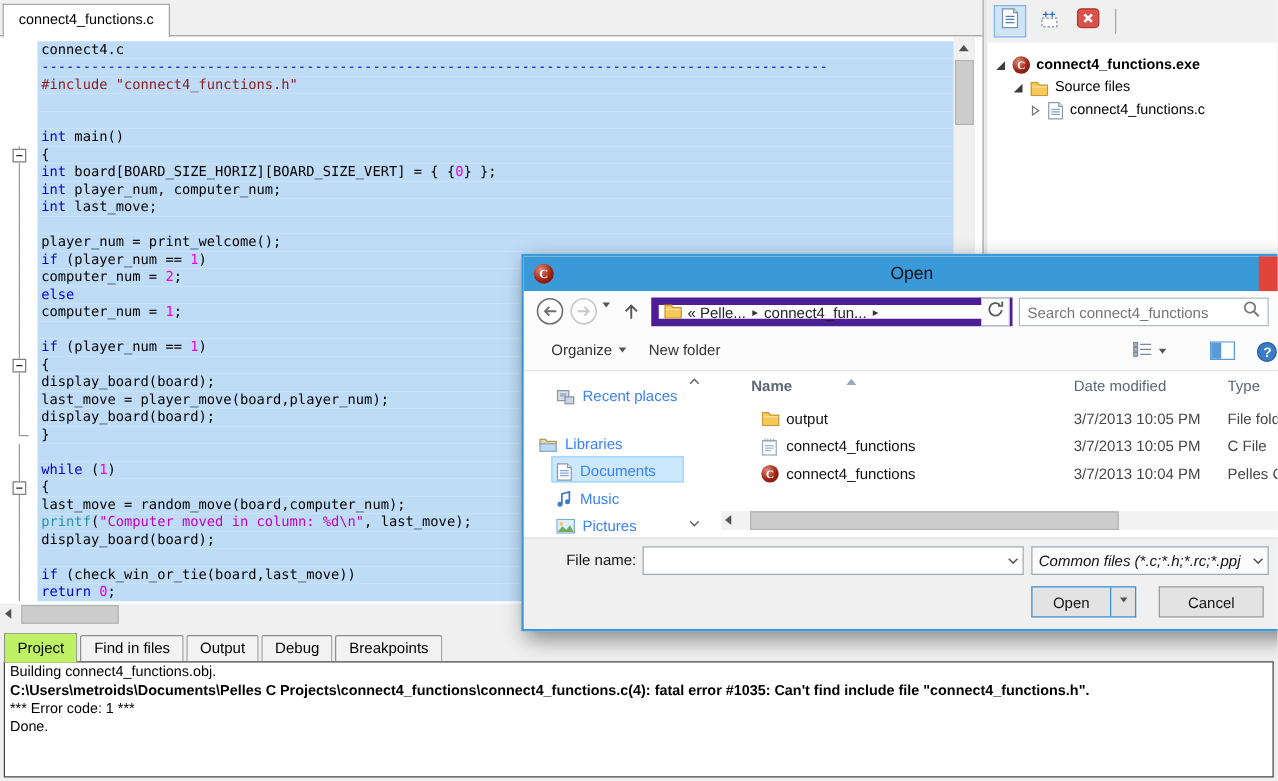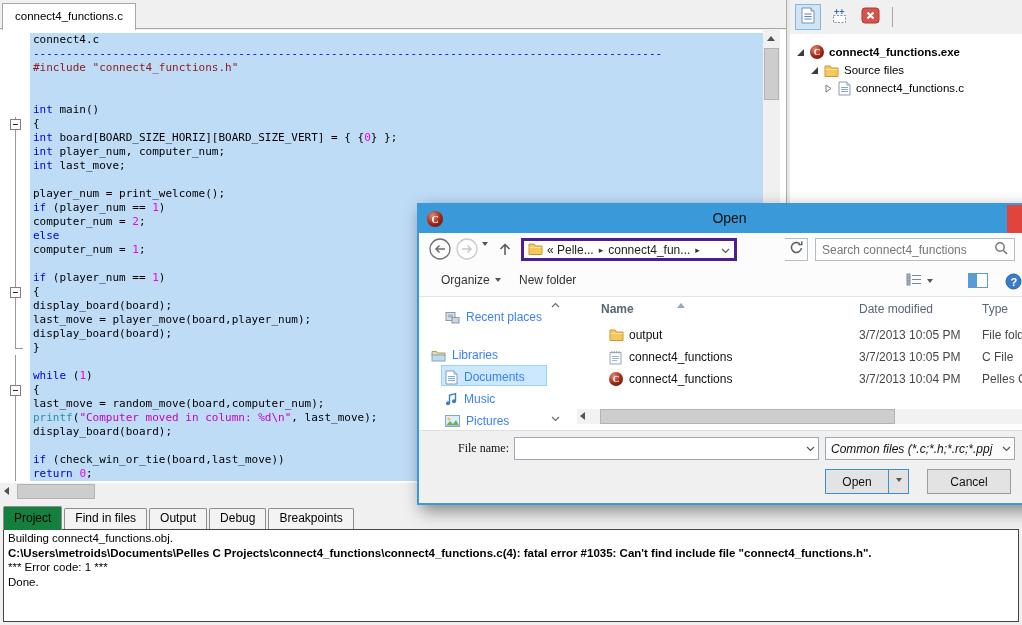--- a/index.html
+++ b/index.html
@@ -50,38 +50,38 @@
   #tree { padding-top:9px; }
   .trow { position:relative; height:18px; display:flex; align-items:center; font-size:11.5px; color:#000; }
   .trow .tw { display:flex; align-items:center; gap:5px; }
   .trow.bold .tlabel { font-weight:bold; }
 
   
   #bpanel { position:absolute; left:0; top:500px; width:1022px; height:125px; background:#F0F0F0; }
   #btabs { position:absolute; left:3px; top:6px; display:flex; }
   .btab { position:relative; margin-right:2px; padding:2px 10px 0; font-size:12px; color:#000;
     background:#F3F3F3; border:1px solid #8E8E8E; border-bottom:none; border-radius:2px 2px 0 0; height:21px; top:2px; }
-  .btab.active { background:#15803d; height:24px; top:0; z-index:3; padding-top:4px; }
+  .btab.active { background:#bef264; height:24px; top:0; z-index:3; padding-top:4px; }
   #outbox { position:absolute; left:3px; top:29px; width:1016px; height:93px; background:#FFF;
     border:1px solid #454545; padding:1px 4px; font-size:11.5px; line-height:14.5px; color:#000; z-index:2; }
   .oline.bold { font-weight:bold; }
 
   
   #dlg { position:absolute; left:417px; top:203px; width:625px; height:302px; background:#FFF;
     border:2px solid #3A99D8; box-shadow:4px 6px 16px rgba(0,0,0,0.45); z-index:10; overflow:hidden; }
   #dlg-title { position:absolute; left:0; top:0; width:100%; height:28px; background:#3A99D8; }
   #dlg-title .ttl { position:absolute; left:0; right:0; top:5px; text-align:center; font-size:14px; color:#101010; }
   .ic-pelles { display:inline-flex; align-items:center; justify-content:center; border-radius:50%;
     background:radial-gradient(circle at 35% 30%, #E08A78, #9E2414 55%, #58100A); color:#FFF; font-weight:bold; font-family:"Liberation Serif", serif; }
   #dlg-close { position:absolute; left:588px; top:0; width:46px; height:28px; background:#E0443A; display:flex; align-items:center; justify-content:center; }
 
   #addr-row { position:absolute; left:0; top:28px; width:100%; height:33px; background:#FCFCFC; }
   .abtn { position:absolute; top:5px; }
-  #crumb { position:absolute; left:102px; top:5px; width:216px; height:23px; background:#FFF;
-    border:3px solid #4c1d95; display:flex; align-items:center; padding:0 4px; gap:4px; font-size:12px; color:#222;text-align:center; }
+  #crumb { position:absolute; left:102px; top:5px; width:289px; height:23px; background:#FFF;
+    border:6px solid #4c1d95; display:flex; align-items:center; padding:0 4px; gap:4px; font-size:12px; color:#222;text-align:center; }
   .crumb-sep { font-size:9px; color:#333; }
   #crumb .spacer { flex:1; }
   #refresh-btn { position:absolute; left:366px; top:5px; width:23px; height:23px; border:1px solid #B2BCC6; border-left:none; background:#FCFCFC; display:flex; align-items:center; justify-content:center; }
   #searchbox { position:absolute; left:396px; top:5px; width:200px; height:23px; background:#FFF;
     border:1px solid #B2BCC6; display:flex; align-items:center; padding:0 6px; }
   #searchbox .ph { flex:1; font-size:12px; color:#767676; white-space:nowrap; overflow:hidden; }
 
   #tool-row { position:absolute; left:0; top:61px; width:100%; height:31px; background:#FCFCFC; border-bottom:1px solid #E4E4E4; }
   .tr-item { position:absolute; top:7px; font-size:12px; color:#333; display:flex; align-items:center; gap:5px; }
   .tri-down { width:0; height:0; border:3.5px solid transparent; border-top:4px solid #555; margin-top:3px; }
@@ -97,21 +97,21 @@
   .frow { position:absolute; left:0; width:457px; height:22px; }
   .frow .fic { position:absolute; left:42px; top:3px; }
   .frow .fname { position:absolute; left:62px; top:3px; font-size:12px; color:#111; }
   .frow .fdate { position:absolute; left:292px; top:3px; font-size:12px; color:#474747; white-space:nowrap; }
   .frow .ftype { position:absolute; left:415px; top:3px; font-size:12px; color:#474747; white-space:nowrap; }
   #list-hscroll { position:absolute; left:10px; top:112px; width:447px; height:15px; background:#F2F2F2; }
   #list-hscroll .arr.left { left:3px; top:3px; border-right-color:#555; }
   #list-hscroll .sb-thumb { left:23px; top:0; width:295px; height:15px; }
 
   #dlg-footer { position:absolute; left:0; top:225px; width:100%; height:75px; background:#F0F0F0; border-top:1px solid #DFDFDF; }
-  #fn-label { position:absolute; left:10px; top:10px; width:80px; text-align:right; font-size:12px; color:#111;font-family:Liberation Serif, serif; }
+  #fn-label { position:absolute; left:10px; top:10px; width:80px; text-align:right; font-size:12px; color:#111; }
   .combo { position:absolute; height:23px; background:#FFF; border:1px solid #9FA8B0; display:flex; align-items:center; }
   #fn-input { left:95px; top:6px; width:305px; }
   #ftype-select { left:406px; top:6px; width:190px; background:#FBFBFB;font-style:italic; }
   #ftype-select .cv { font-size:12px; color:#111; white-space:nowrap; overflow:hidden; flex:1; padding-left:5px; }
   .combo .caret { flex:0 0 16px; display:flex; justify-content:center; }
   .btn { position:absolute; top:38px; height:25px; background:#E3E3E3; border:1px solid #9C9C9C;
     font-size:12px; color:#111; display:flex; align-items:center; justify-content:center; }
   #open-btn { left:406px; width:84px; border-color:#3D8FD4; }
   #open-btn .main { flex:1; text-align:center; }
   #open-btn .split { width:20px; align-self:stretch; border-left:1px solid #3D8FD4; display:flex; align-items:center; justify-content:center; }

